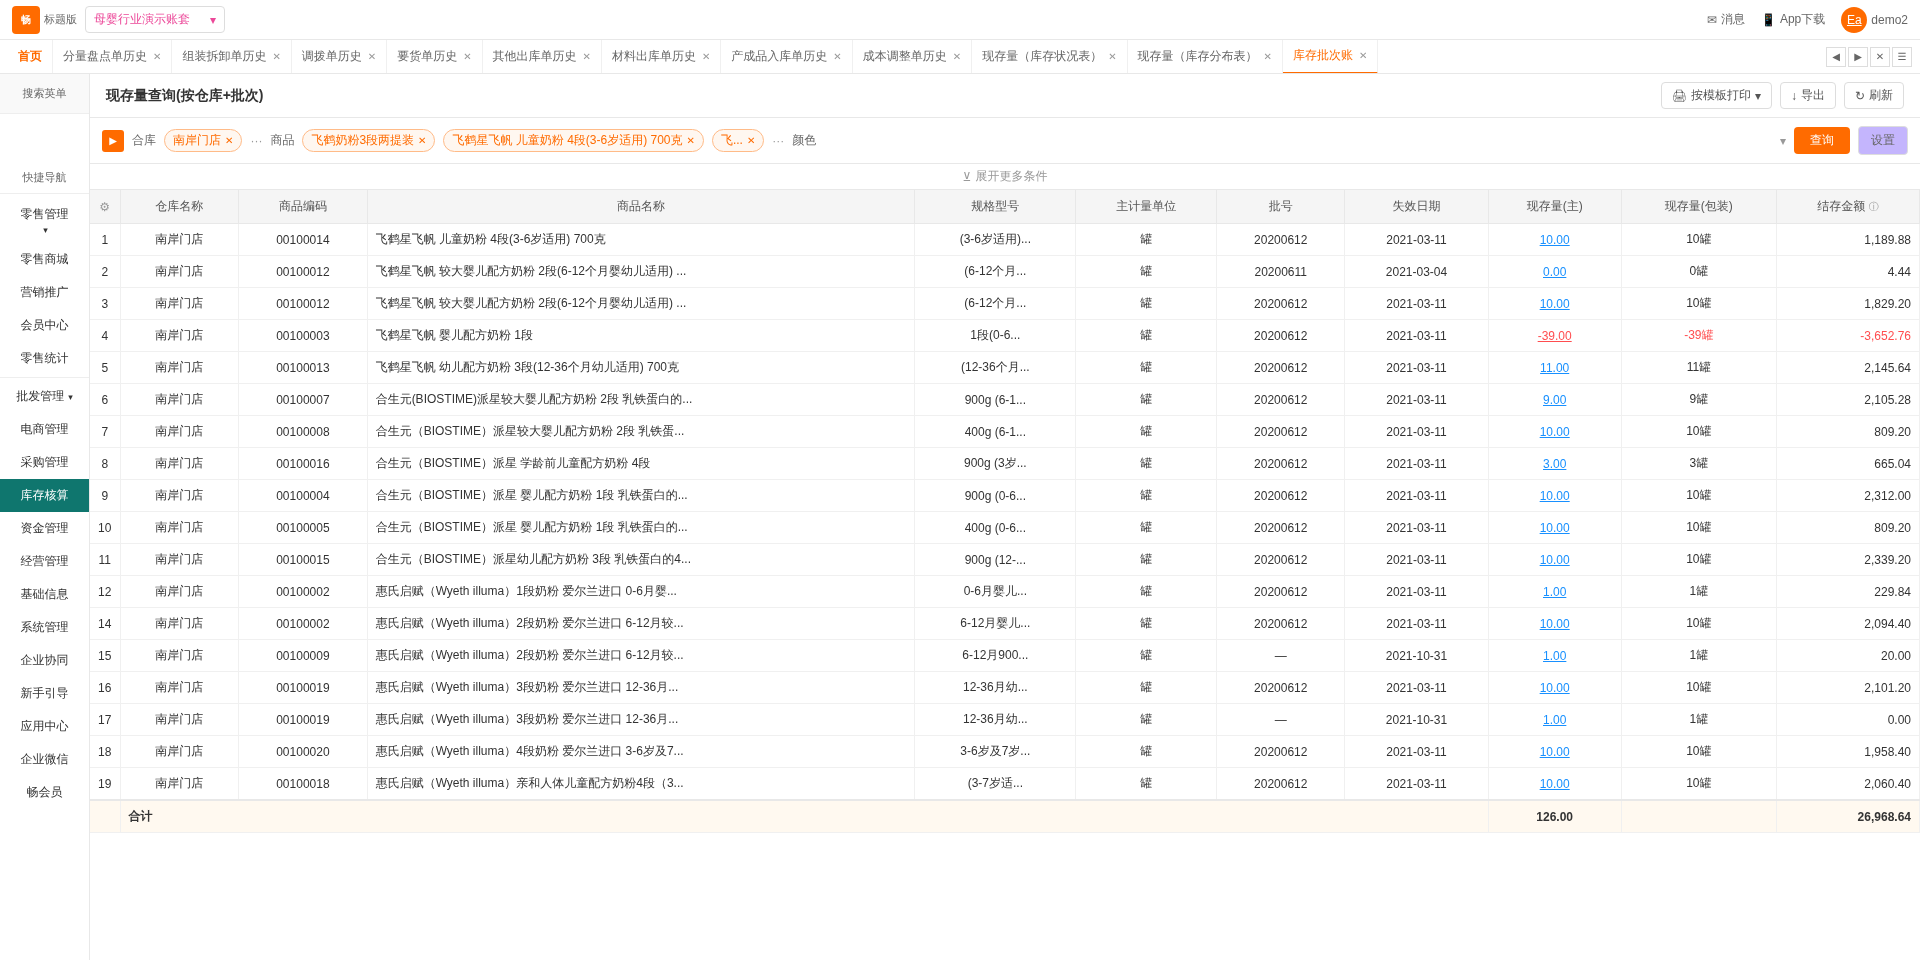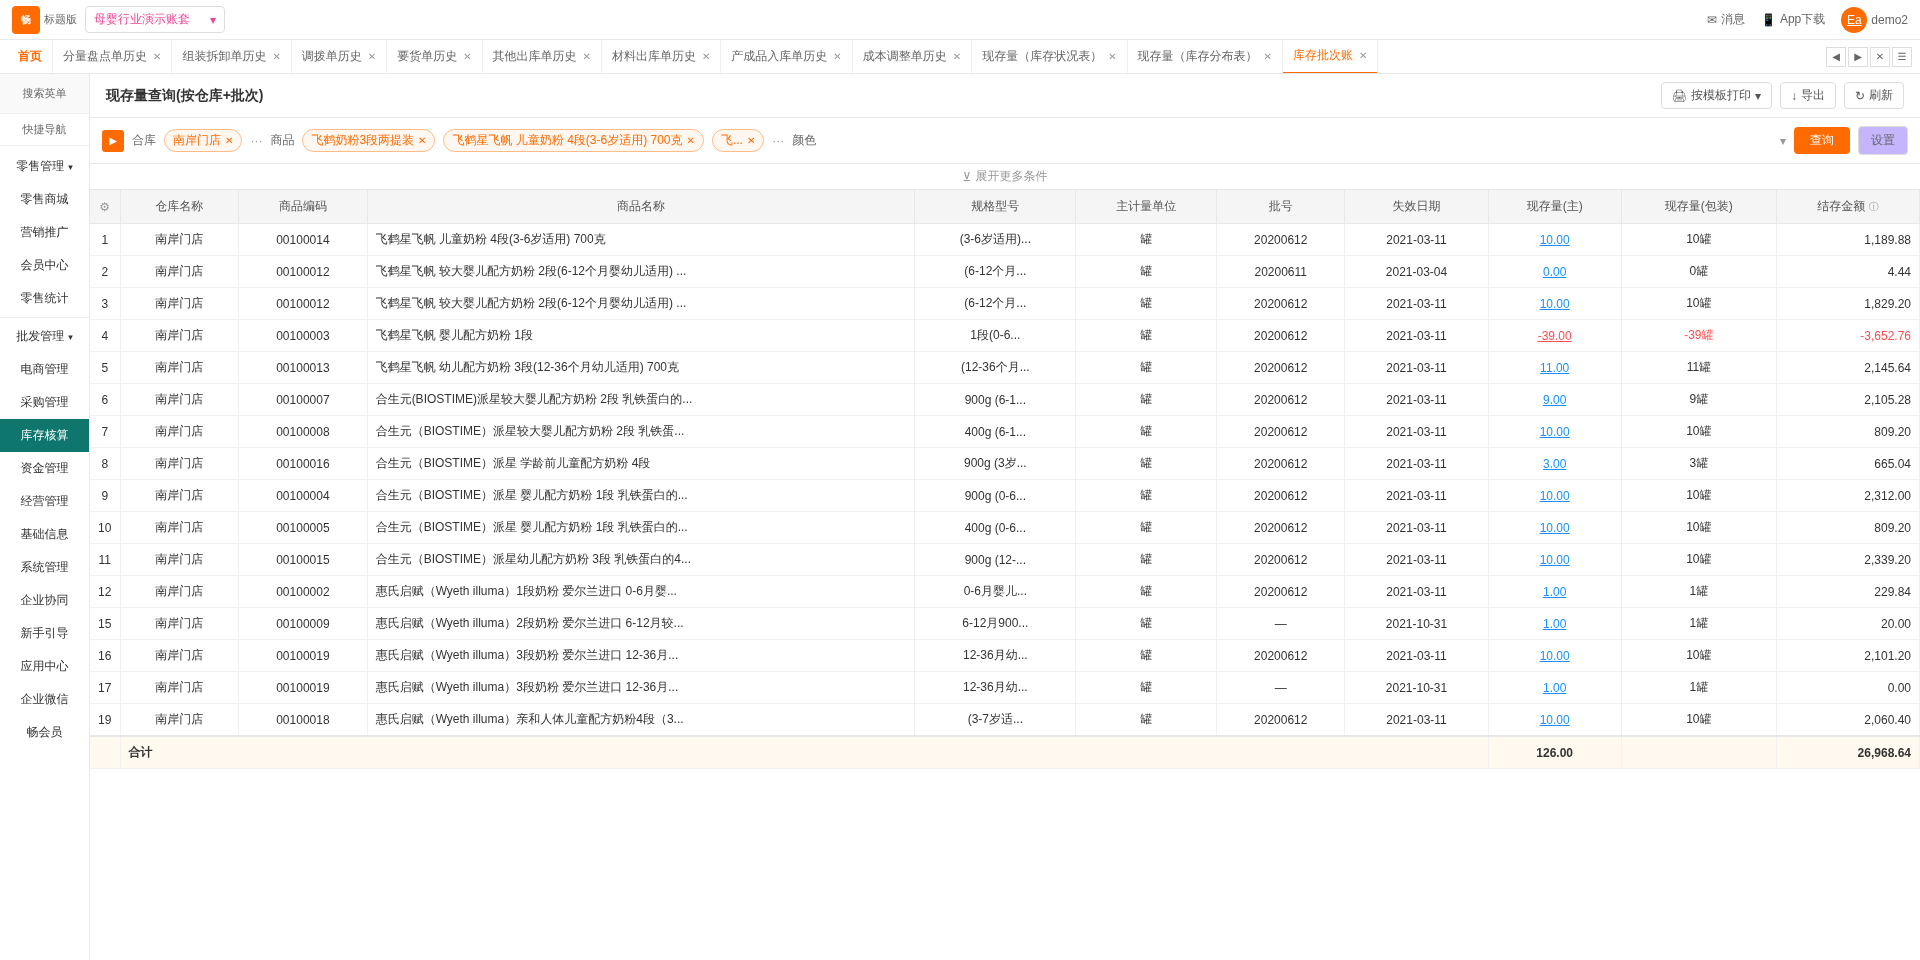--- a/index.html
+++ b/index.html
@@ -29,21 +29,21 @@
     .main-layout { display: flex; height: calc(960px - 74px); }
 
     
     .sidebar { width: 90px; background: #fff; border-right: 1px solid #e8e8e8; display: flex; flex-direction: column; overflow-y: auto; }
     .sidebar-section { padding: 4px 0; }
     .sidebar-item { padding: 8px 4px; text-align: center; cursor: pointer; color: #333; display: flex; flex-direction: column; align-items: center; gap: 2px; font-size: 11px; }
     .sidebar-item.active { background: #0f766e; color: #fff; }
     .sidebar-arrow { font-size: 9px; margin-left: 2px; }
     .search-section { padding: 8px 6px; background: #f9f9f9; border-bottom: 1px solid #eee; }
     .search-label { font-size: 11px; color: #666; cursor: pointer; display: block; text-align: center; padding: 4px; }
-    .nav-label { font-size: 11px; color: #666; cursor: pointer; display: block; text-align: center; padding: 4px; }
+    .nav-label { font-size: 11px; color: #666; cursor: pointer; display: block; text-align: center; padding: 4px; margin-top: 48px; }
     .sidebar-divider { height: 1px; background: #eee; margin: 2px 0; }
 
     
     .content { flex: 1; display: flex; flex-direction: column; overflow: hidden; }
     .page-header { background: #fff; padding: 8px 16px; border-bottom: 1px solid #e8e8e8; display: flex; justify-content: space-between; align-items: center; }
     .page-title { font-size: 14px; font-weight: bold; color: #333; }
     .header-actions { display: flex; gap: 8px; align-items: center; }
     .btn-print { display: flex; align-items: center; gap: 4px; padding: 4px 10px; border: 1px solid #ddd; border-radius: 4px; background: #fff; cursor: pointer; color: #555; }
     .btn-export { display: flex; align-items: center; gap: 4px; padding: 4px 10px; border: 1px solid #ddd; border-radius: 4px; background: #fff; cursor: pointer; color: #555; }
     .btn-refresh { display: flex; align-items: center; gap: 4px; padding: 4px 10px; border: 1px solid #ddd; border-radius: 4px; background: #fff; cursor: pointer; color: #555; }
@@ -167,21 +167,21 @@
 <div class="main-layout">
 
   <div class="sidebar">
     <div class="search-section">
       <span class="search-label">搜索英单</span>
     </div>
     <div style="padding:4px 6px; border-bottom:1px solid #eee;">
       <span class="nav-label">快捷导航</span>
     </div>
     <div class="sidebar-section">
-      <div class="sidebar-item" style="flex-direction:row;justify-content:center;">
+      <div class="sidebar-item" style="flex-direction:column;justify-content:center;">
         <span>零售管理</span>
         <span class="sidebar-arrow">▾</span>
       </div>
       <div class="sidebar-item">
         <span>零售商城</span>
       </div>
       <div class="sidebar-item">
         <span>营销推广</span>
       </div>
       <div class="sidebar-item">
@@ -464,20 +464,33 @@
     <td class="td-left" style="max-width:300px;overflow:hidden;text-overflow:ellipsis;">惠氏启赋（Wyeth illuma）1段奶粉 爱尔兰进口 0-6月婴...</td>
     <td>0-6月婴儿...</td>
     <td>罐</td>
     <td>20200612</td>
     <td>2021-03-11</td>
     <td><span class="val-link">1.00</span></td>
     <td>1罐</td>
     <td class="td-right">229.84</td>
   </tr>
             <tr>
+    <td class="checkbox-cell">14</td>
+    <td>南岸门店</td>
+    <td>00100002</td>
+    <td class="td-left" style="max-width:300px;overflow:hidden;text-overflow:ellipsis;">惠氏启赋（Wyeth illuma）2段奶粉 爱尔兰进口 6-12月较...</td>
+    <td>6-12月婴儿...</td>
+    <td>罐</td>
+    <td>20200612</td>
+    <td>2021-03-11</td>
+    <td><span class="val-link">10.00</span></td>
+    <td>10罐</td>
+    <td class="td-right">2,094.40</td>
+  </tr>
+            <tr>
     <td class="checkbox-cell">15</td>
     <td>南岸门店</td>
     <td>00100009</td>
     <td class="td-left" style="max-width:300px;overflow:hidden;text-overflow:ellipsis;">惠氏启赋（Wyeth illuma）2段奶粉 爱尔兰进口 6-12月较...</td>
     <td>6-12月900...</td>
     <td>罐</td>
     <td>—</td>
     <td>2021-10-31</td>
     <td><span class="val-link">1.00</span></td>
     <td>1罐</td>
@@ -501,20 +514,33 @@
     <td>南岸门店</td>
     <td>00100019</td>
     <td class="td-left" style="max-width:300px;overflow:hidden;text-overflow:ellipsis;">惠氏启赋（Wyeth illuma）3段奶粉 爱尔兰进口 12-36月...</td>
     <td>12-36月幼...</td>
     <td>罐</td>
     <td>—</td>
     <td>2021-10-31</td>
     <td><span class="val-link">1.00</span></td>
     <td>1罐</td>
     <td class="td-right">0.00</td>
+  </tr>
+            <tr>
+    <td class="checkbox-cell">18</td>
+    <td>南岸门店</td>
+    <td>00100020</td>
+    <td class="td-left" style="max-width:300px;overflow:hidden;text-overflow:ellipsis;">惠氏启赋（Wyeth illuma）4段奶粉 爱尔兰进口 3-6岁及7...</td>
+    <td>3-6岁及7岁...</td>
+    <td>罐</td>
+    <td>20200612</td>
+    <td>2021-03-11</td>
+    <td><span class="val-link">10.00</span></td>
+    <td>10罐</td>
+    <td class="td-right">1,958.40</td>
   </tr>
             <tr>
     <td class="checkbox-cell">19</td>
     <td>南岸门店</td>
     <td>00100018</td>
     <td class="td-left" style="max-width:300px;overflow:hidden;text-overflow:ellipsis;">惠氏启赋（Wyeth illuma）亲和人体儿童配方奶粉4段（3...</td>
     <td>(3-7岁适...</td>
     <td>罐</td>
     <td>20200612</td>
     <td>2021-03-11</td>

